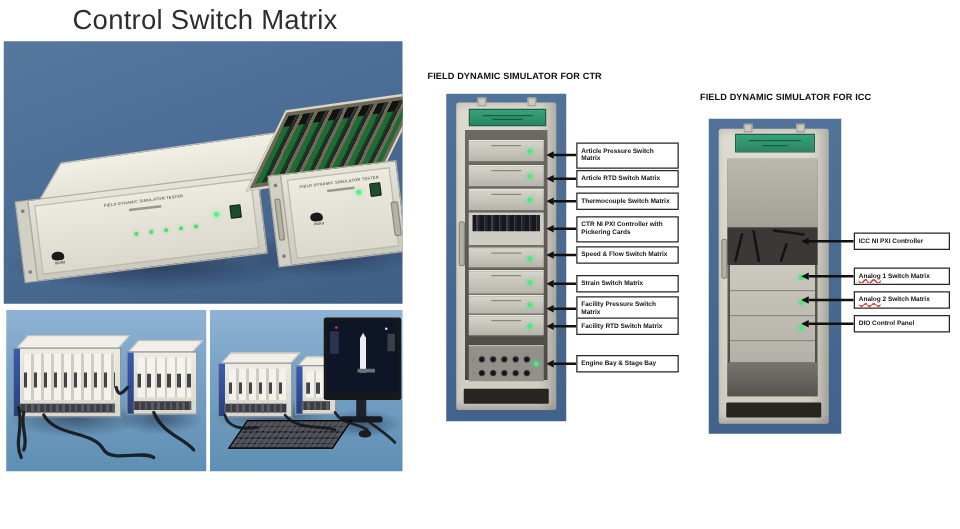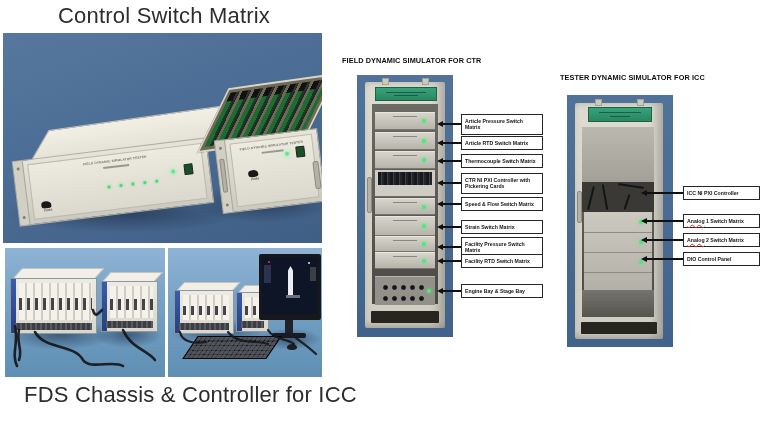--- a/index.html
+++ b/index.html
@@ -261,21 +261,20 @@
     <svg class="cables" width="154" height="129" viewBox="0 0 154 129">
       <g fill="none" stroke="#16171b" stroke-width="2.2" stroke-linecap="round" opacity=".9">
         <path d="M12,84 C14,94 26,96 38,94"></path>
         <path d="M60,84 C70,97 90,92 100,96"></path>
         <path d="M100,82 C106,92 118,90 126,96"></path>
         <path d="M128,90 C136,96 142,100 148,106"></path>
       </g>
     </svg>
   </div>
 
-  <div class="big-title" id="fds-caption">FDS Chassis &amp; Controller for ICC</div>
 
   <div class="section" id="ctr-section">
     <div class="sec-title">FIELD DYNAMIC SIMULATOR FOR CTR</div>
 
     <div class="rack" id="ctr-rack">
       <div class="cab">
         <div class="tab" style="left:17px;"></div>
         <div class="tab" style="left:57px;"></div>
         <div class="gplate" style="left:10px;top:5px;width:60px;height:12px;">
           <i class="gbar" style="top:3.5px;width:40px;"></i>
@@ -359,21 +358,21 @@
         </div>
         <div class="callout" style="top: 232px;">
           <i class="ahead"></i>
           <i class="aline"></i>
           <span class="lbox"><span>Engine Bay &amp; Stage Bay</span></span>
         </div>
       </div>
   </div>
 
   <div class="section" id="icc-section">
-    <div class="sec-title">TESTER DYNAMIC SIMULATOR FOR ICC</div>
+    <div class="sec-title">FIELD DYNAMIC SIMULATOR FOR ICC</div>
 
     <div class="rack" id="icc-rack">
       <div class="cab">
         <div class="tab" style="left:20px;"></div>
         <div class="tab" style="left:62px;"></div>
         <div class="gplate" style="left:13px;top:4px;width:62px;height:13px;">
           <i class="gbar" style="top:4px;width:42px;"></i>
           <i class="gbar" style="top:7.5px;width:20px;"></i>
         </div>
         <div class="handle-v" style="left:2px;top:88px;width:3px;height:30px;"></div>

